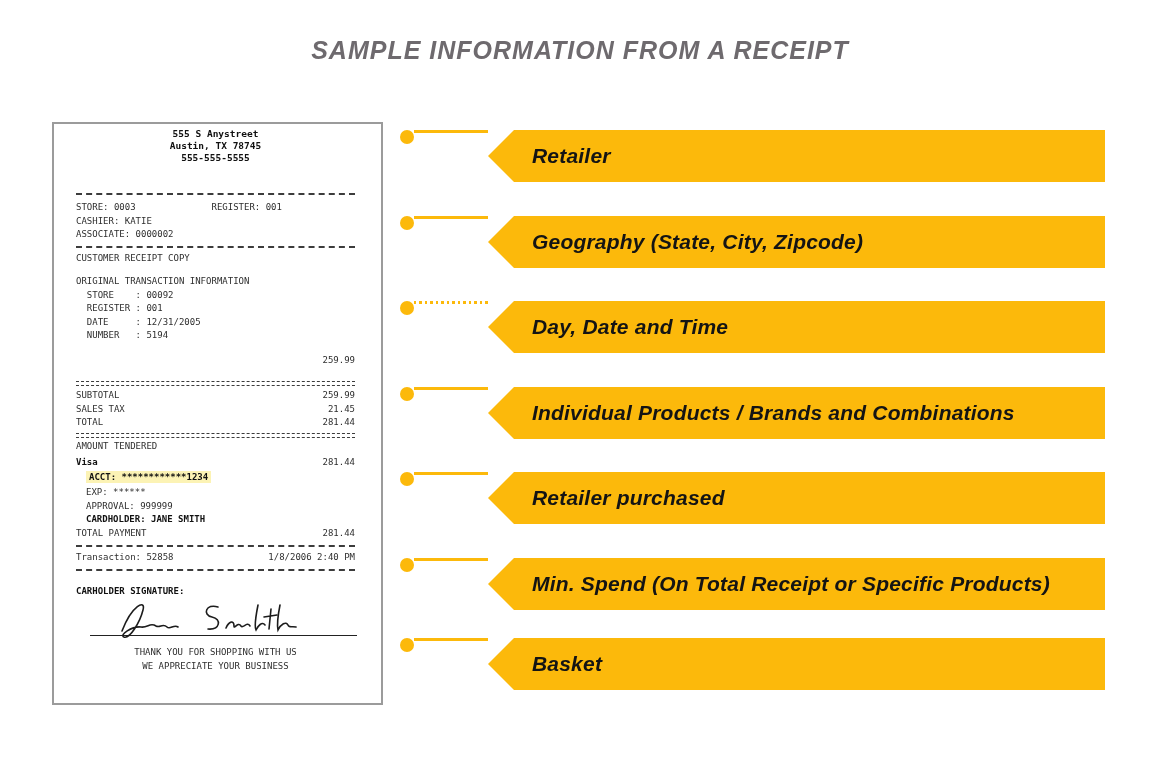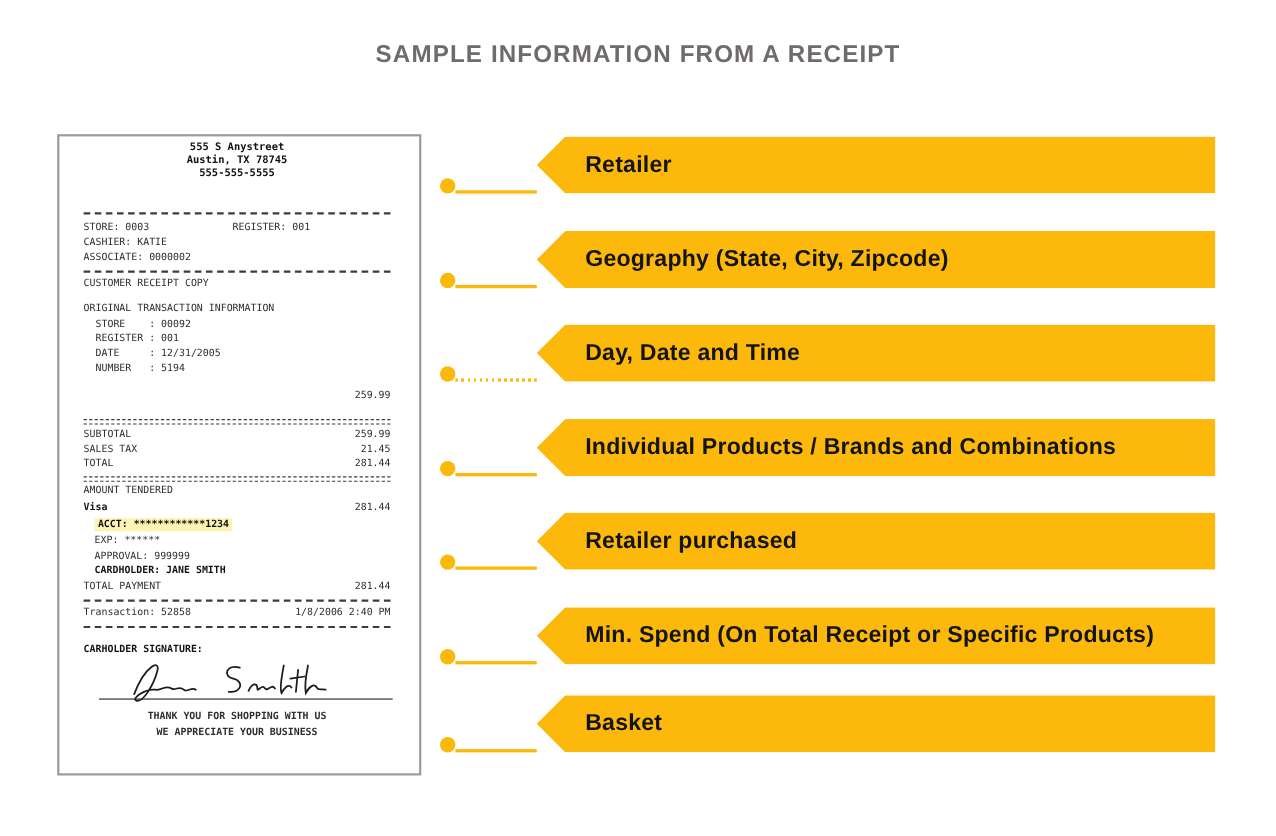--- a/index.html
+++ b/index.html
@@ -9,22 +9,23 @@
   }
   *{margin:0;padding:0;box-sizing:border-box;}
   html,body{background:#ffffff;}
   body{font-family:"Liberation Sans",sans-serif;}
   .stage{position:relative;width:1160px;height:760px;background:#ffffff;overflow:hidden;}
 
   
   .title{
     position:absolute;top:36px;left:0;width:100%;
     text-align:center;
-    font-size:22px;font-weight:800;letter-spacing:1px;
+    font-size:25px;font-weight:800;letter-spacing:1px;
     color:var(--title-color);
+    font-style:italic;
   }
 
   
   .receipt{
     position:absolute;left:52px;top:122px;width:331px;height:583px;
     background:#ffffff;border:2px solid #9b9b9b;
     padding:4px 26px 10px 22px;
     font-family:"DejaVu Sans Mono",monospace;
     font-size:9px;line-height:13.5px;color:#2e2e2e;
     overflow:hidden;
@@ -34,26 +35,26 @@
   .r-right{text-align:right;}
   .pre{white-space:pre;}
   .r-row{display:flex;justify-content:space-between;gap:38px;}
   .indent{margin-left:10px;}
   .sep-dash{border-top:2px dashed #3c3c3c;height:0;}
   .sep-eq{height:5px;border-top:1.5px dashed #3c3c3c;border-bottom:1.5px dashed #3c3c3c;}
   .hl{background:var(--highlight);padding:1px 3px;}
   .header-block{line-height:12px;font-size:9.5px;}
   .sig-block{margin-left:14px;width:267px;border-bottom:1.5px solid #222;height:38px;position:relative;}
   .sig-block svg{position:absolute;left:18px;bottom:-8px;}
-  .thanks{line-height:13.5px;font-weight:bold;}
+  .thanks{line-height:13.5px;}
 
   
   .callout{
     position:absolute;left:400px;width:705px;height:46px;
-    display:flex;align-items:flex-end;
+    display:flex;align-items:flex-start;font-style:italic;
   }
   .dot{flex:none;width:14px;height:14px;border-radius:50%;background:var(--accent);}
   .conn{flex:none;width:74px;height:3px;}
   .conn.solid{background:var(--accent);}
   .conn.dotted{background-image:repeating-linear-gradient(90deg,var(--accent) 0 2.5px,transparent 2.5px 5.5px);}
   .bar{
     flex:1;height:52px;background:var(--accent);
     clip-path:polygon(26px 0,100% 0,100% 100%,26px 100%,0 50%);
     display:flex;align-items:center;padding-left:44px;
   }

